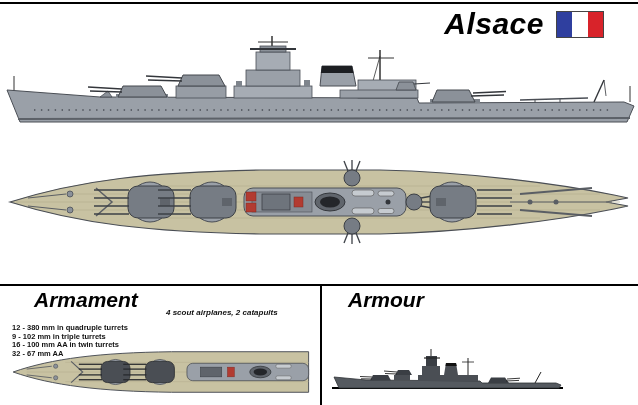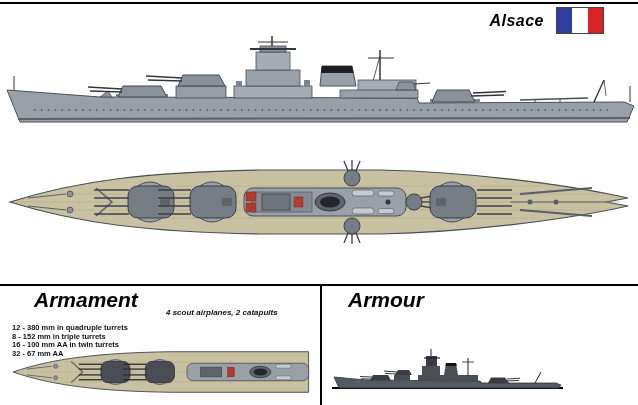--- a/index.html
+++ b/index.html
@@ -4,21 +4,21 @@
 <style>
   html,body{margin:0;padding:0;background:#fff;}
   .page{position:relative;width:638px;height:405px;background:#ffffff;overflow:hidden;
         font-family:"Liberation Sans",sans-serif;}
   .rule-h{position:absolute;background:#000;}
   .rule-v{position:absolute;background:#000;}
   .top-rule{top:2px;left:0;width:638px;height:2px;}
   .mid-rule{top:284px;left:0;width:638px;height:2px;}
   .panel-divider{left:320px;top:284px;width:2px;height:121px;}
   .header{position:absolute;top:7px;right:34px;display:flex;align-items:center;gap:12px;}
-  .title{font-size:16px;font-weight:bold;font-style:italic;color:#000;letter-spacing:.5px;}
+  .title{font-size:30px;font-weight:bold;font-style:italic;color:#000;letter-spacing:.5px;}
   .flag{width:46px;height:25px;border:1px solid #444;display:flex;}
   .flag div{flex:1;height:100%;}
   .flag .b{background:#2f3f9f;} .flag .w{background:#ffffff;} .flag .r{background:#d8232a;}
   .side-view{position:absolute;top:36px;left:0;}
   .plan-view{position:absolute;top:148px;left:0;}
   .panel{position:absolute;top:286px;}
   .panel-left{left:0;width:320px;height:119px;}
   .panel-right{left:322px;width:316px;height:119px;}
   .panel-heading{font-size:21px;font-weight:bold;font-style:italic;color:#000;}
   .heading-armament{position:absolute;left:34px;top:2px;}
@@ -175,21 +175,21 @@
     <circle cx="556" cy="54" r="2.5" fill="#5a5e64"></circle>
   </svg>
 
   <div class="rule-h mid-rule"></div>
   <div class="rule-v panel-divider"></div>
 
   <div class="panel panel-left">
     <div class="panel-heading heading-armament">Armament</div>
     <div class="spec-list spec-list-armament">
       <div>12 - 380 mm in quadruple turrets</div>
-      <div>8 - 152 mm in triple turrets</div>
+      <div>9 - 102 mm in triple turrets</div>
       <div>16 - 100 mm AA in twin turrets</div>
       <div>32 - 67 mm AA</div>
     </div>
     <div class="note">4 scout airplanes, 2 catapults</div>
     <svg class="inset-plan" width="312" height="56" viewBox="0 0 312 58">
       <path d="M6,29 C46,15 96,9 170,8 L312,8 L312,50 L170,50 C96,49 46,43 6,29 Z" fill="#c8c2a2" stroke="#4a4e55" stroke-width="1"></path>
       <line x1="60" y1="19" x2="312" y2="19" stroke="#b6af90" stroke-width="0.6"></line>
       <line x1="20" y1="29" x2="312" y2="29" stroke="#b6af90" stroke-width="0.6"></line>
       <line x1="60" y1="39" x2="312" y2="39" stroke="#b6af90" stroke-width="0.6"></line>
       <line x1="20" y1="26" x2="46" y2="23" stroke="#5a5e64" stroke-width="0.9"></line>

